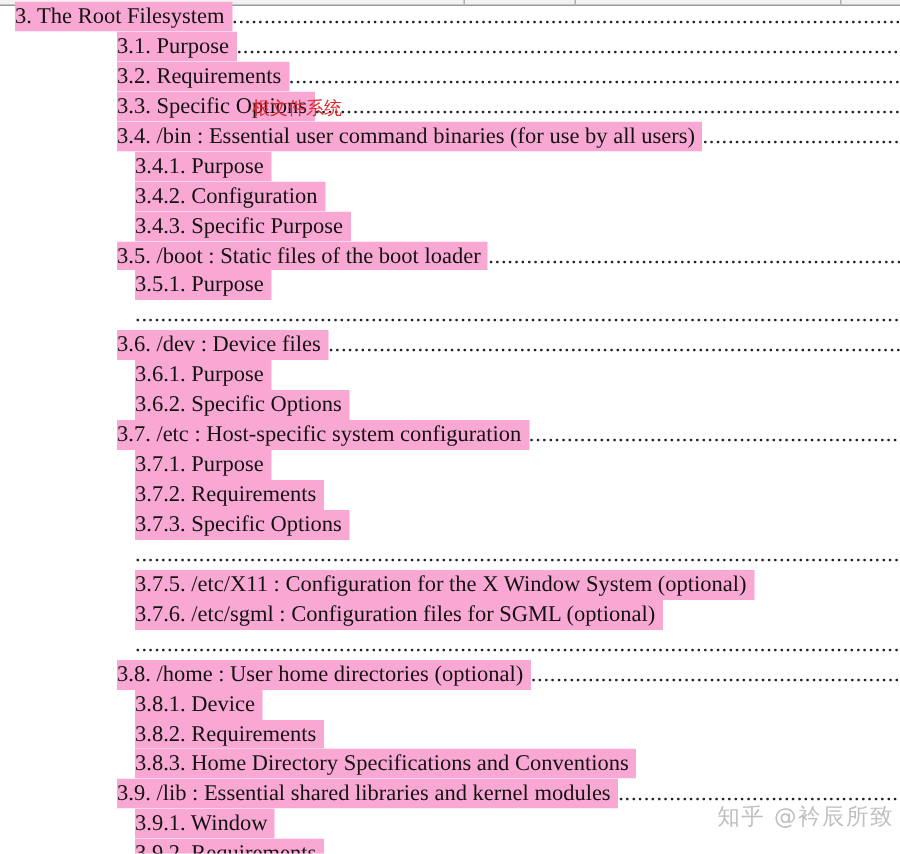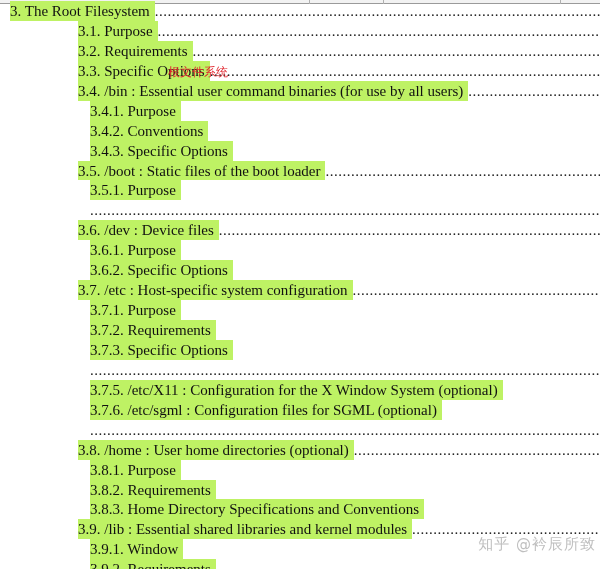--- a/index.html
+++ b/index.html
@@ -51,21 +51,21 @@
       display: flex;
       align-items: baseline;
       overflow: hidden;
     }
     .toc-row.level-1 .entry { left: 10px; }
     .toc-row.level-2 .entry { left: 50px; margin-left: 28px; }
     .toc-row.level-3 .entry { left: 90px; flex-direction: column; }
     .entry .label {
       flex: 0 0 auto;
       padding-right: 5px;
-      background: #bef264;
+      background: #f9a8d4;
     }
     .entry .leader {
       flex: 1 1 auto;
       overflow: hidden;
       letter-spacing: 0.5px;
       color: #222;
     }
     .annotation {
       position: absolute;
       font-family: "DejaVu Sans", sans-serif;
@@ -135,27 +135,27 @@
       </div>
     </div>
     <div class="toc-row level-3">
       <div class="entry">
         <span class="label">3.4.1. Purpose</span>
         <span class="leader">......................................................................................................................................................................</span>
       </div>
     </div>
     <div class="toc-row level-3">
       <div class="entry">
-        <span class="label">3.4.2. Conventions</span>
-        <span class="leader">......................................................................................................................................................................</span>
-      </div>
-    </div>
-    <div class="toc-row level-3">
-      <div class="entry">
-        <span class="label">3.4.3. Specific Options</span>
+        <span class="label">3.4.2. Configuration</span>
+        <span class="leader">......................................................................................................................................................................</span>
+      </div>
+    </div>
+    <div class="toc-row level-3">
+      <div class="entry">
+        <span class="label">3.4.3. Specific Purpose</span>
         <span class="leader">......................................................................................................................................................................</span>
       </div>
     </div>
     <div class="toc-row level-2">
       <div class="entry">
         <span class="label">3.5. /boot : Static files of the boot loader</span>
         <span class="leader">......................................................................................................................................................................</span>
       </div>
     </div>
     <div class="toc-row level-3">
@@ -234,21 +234,21 @@
       </div>
     </div>
     <div class="toc-row level-2">
       <div class="entry">
         <span class="label">3.8. /home : User home directories (optional)</span>
         <span class="leader">......................................................................................................................................................................</span>
       </div>
     </div>
     <div class="toc-row level-3">
       <div class="entry">
-        <span class="label">3.8.1. Purpose</span>
+        <span class="label">3.8.1. Device</span>
         <span class="leader">......................................................................................................................................................................</span>
       </div>
     </div>
     <div class="toc-row level-3">
       <div class="entry">
         <span class="label">3.8.2. Requirements</span>
         <span class="leader">......................................................................................................................................................................</span>
       </div>
     </div>
     <div class="toc-row level-3">

